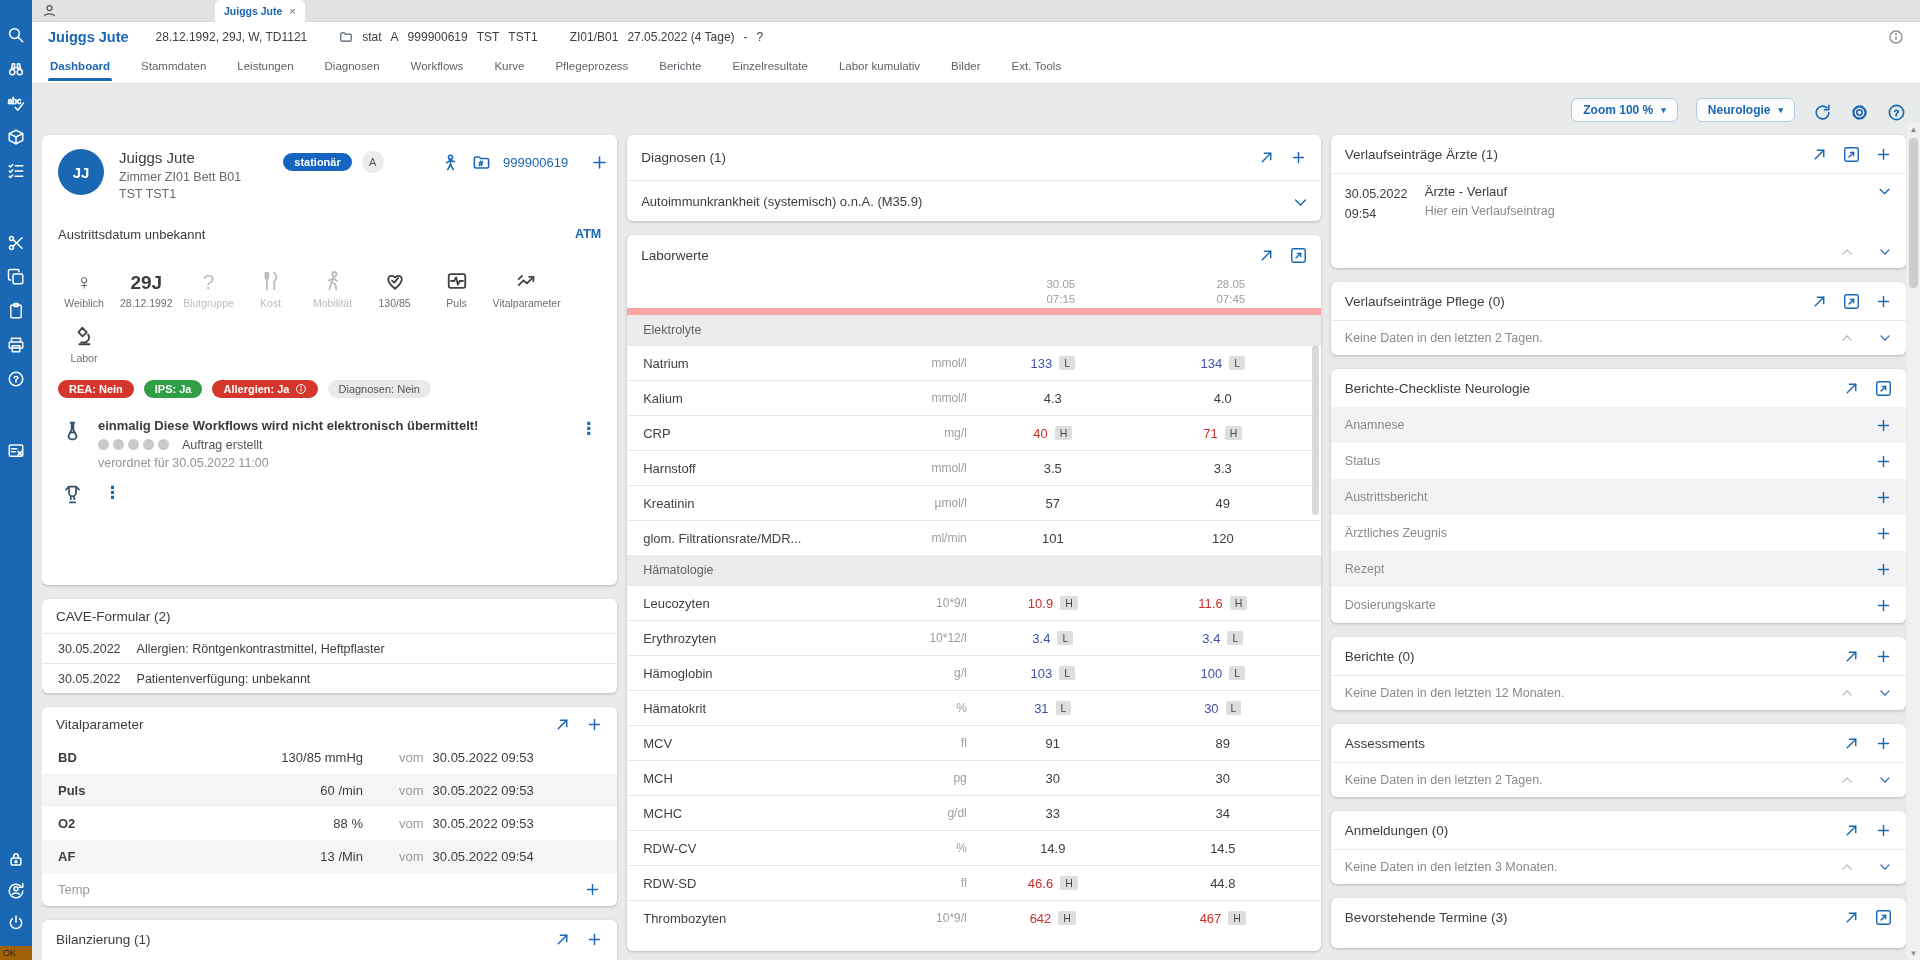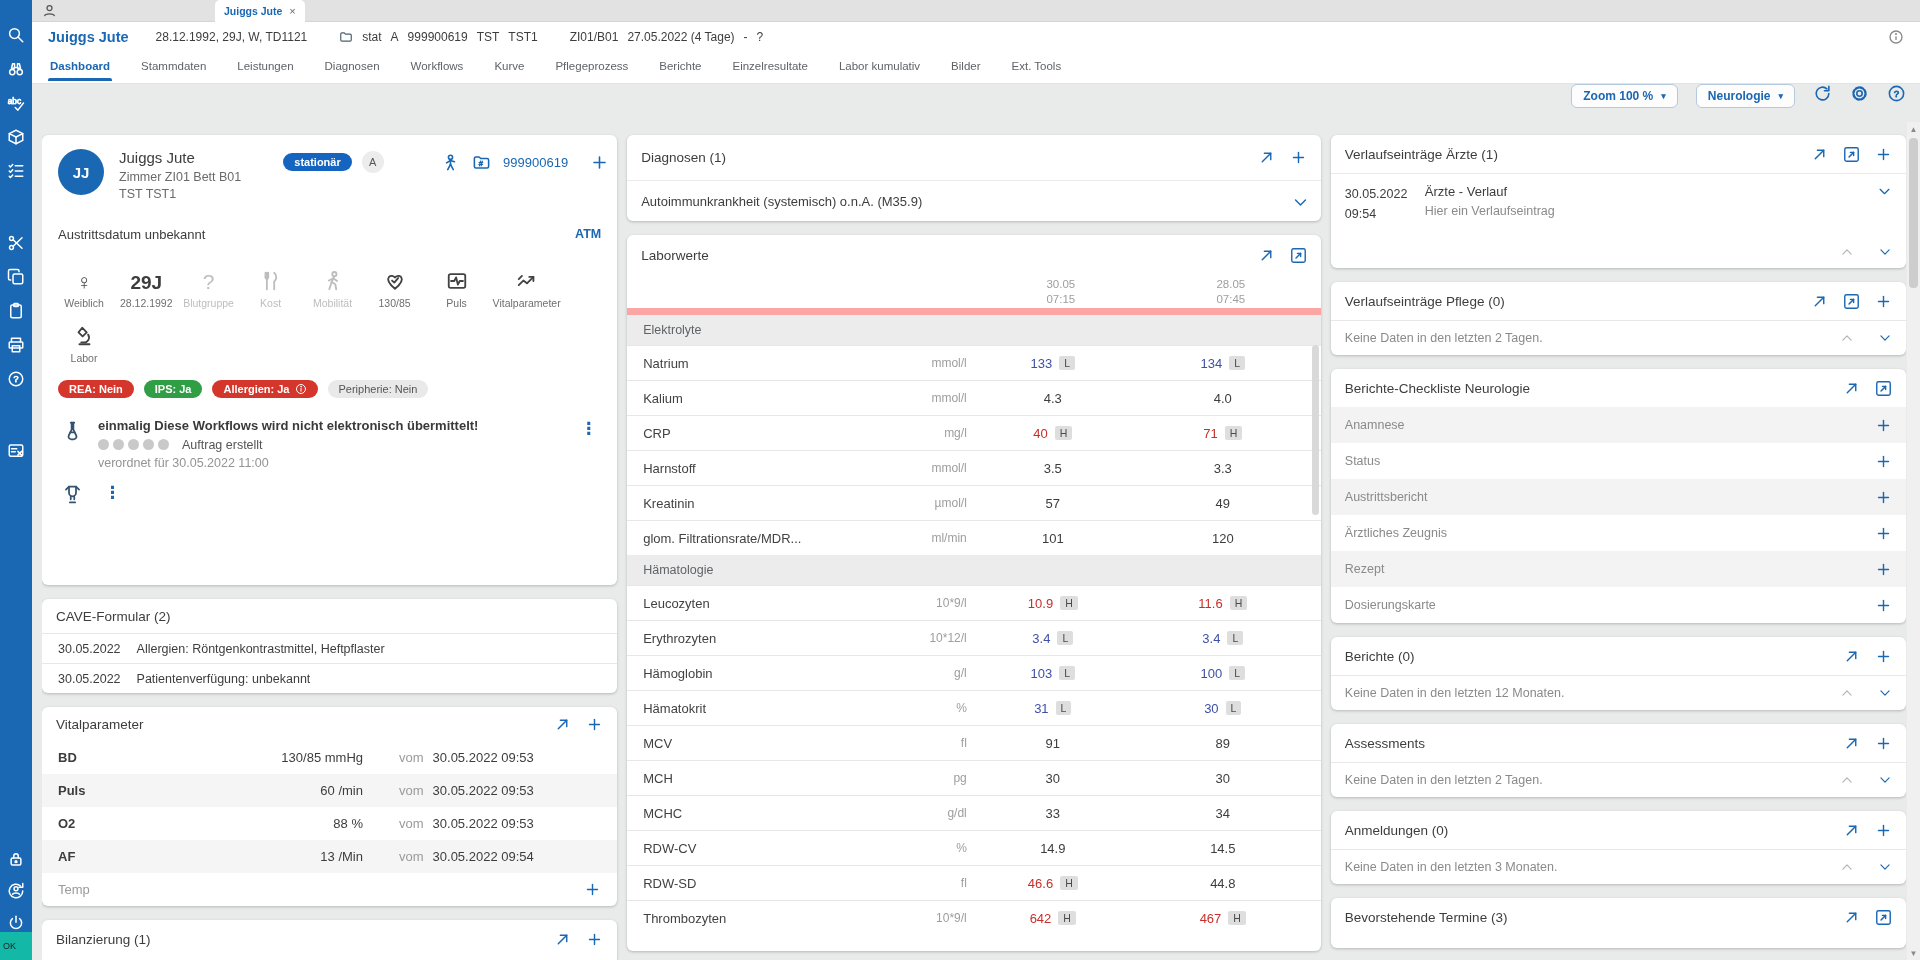--- a/index.html
+++ b/index.html
@@ -8,21 +8,21 @@
   svg { display:block; }
 
   
   .sidebar { position:absolute; left:0; top:0; width:32px; height:946px; background:#1a67b3; z-index:30;
              display:flex; flex-direction:column; align-items:center; padding-top:26px; }
   .sb-group { display:flex; flex-direction:column; align-items:center; gap:16px; }
   .sb-ic { width:18px; height:18px; color:#fff; cursor:pointer; }
   .sb-ic svg { width:18px; height:18px; }
   .sb-spacer { height:22px; }
   .sb-bottom { margin-top:auto; margin-bottom:14px; display:flex; flex-direction:column; gap:14px; align-items:center; }
-  .okbox { position:absolute; left:0; bottom:0; width:32px; height:28px; background:#14b8a6; color:#222;
+  .okbox { position:absolute; left:0; bottom:0; width:32px; height:14px; background:#a16207; color:#222;
            font-size:9px; display:flex; align-items:center; padding-left:3px; z-index:31; }
 
   
   .tabstrip { position:absolute; left:32px; right:0; top:0; height:22px; background:#e2e2e2; border-bottom:1px solid #d5d5d5; z-index:10; }
   .userico { position:absolute; left:10px; top:3px; color:#555; }
   .toptab { position:absolute; left:183px; top:0; height:22px; min-width:80px; background:#fff; border-radius:5px 5px 0 0;
             display:flex; align-items:center; gap:7px; padding:0 9px; color:#1a67b3; font-size:10.5px; font-weight:bold; cursor:pointer; }
   .toptab .x { font-weight:normal; color:#5f6a75; font-size:11px; cursor:pointer; }
 
   
@@ -35,21 +35,21 @@
   .ph-info { margin-left:auto; color:#8a8a8a; cursor:pointer; }
 
   
   .navtabs { position:absolute; left:32px; right:0; top:52px; height:32px; background:#fff; display:flex; align-items:flex-start;
              padding-left:16px; gap:27px; border-bottom:1px solid #e3e3e3; }
   .ntab { font-size:11.5px; color:#5f6368; cursor:pointer; padding:8px 2px 9px; position:relative; white-space:nowrap; }
   .ntab.active { color:#1a67b3; font-weight:bold; }
   .ntab.active::after { content:""; position:absolute; left:0; right:0; bottom:0; height:3px; background:#1a67b3; border-radius:2px 2px 0 0; }
 
   
-  .toolbar { position:absolute; left:32px; right:14px; top:84px; height:38px; display:flex; align-items:flex-start; justify-content:flex-end; gap:18px; }
+  .toolbar { position:absolute; left:32px; right:14px; top:84px; height:38px; display:flex; align-items:flex-end; justify-content:flex-end; gap:18px; }
   .tb-btn { display:flex; align-items:center; gap:8px; border:1px solid #b5c9de; background:#fdfdfd; border-radius:6px;
             color:#1a67b3; font-weight:bold; font-size:12px; padding:4px 11px; cursor:pointer; }
   .tb-btn .caret { font-size:9px; }
   .tb-ic { color:#1a67b3; cursor:pointer; }
   .tb-ic svg { width:19px; height:19px; }
 
   
   .main { position:absolute; left:42px; top:122px; right:14px; bottom:0; display:flex; gap:10px; overflow:hidden; }
   .col { display:flex; flex-direction:column; gap:14px; padding-top:13px; }
   .col1 { width:612px; } .col2 { width:738px; } .col3 { width:612px; }
@@ -509,21 +509,21 @@
             <span>Allergien: Ja</span>
             <span>
               <svg viewBox="0 0 24 24" fill="none" stroke="currentColor" stroke-width="2" stroke-linecap="round" stroke-linejoin="round">
                 <circle cx="12" cy="12" r="9"></circle>
                 <line x1="12" y1="11" x2="12" y2="16.5"></line>
                 <circle cx="12" cy="7.5" r="0.6" fill="currentColor"></circle>
               </svg>
             </span>
           </span>
           <span class="apill gray">
-            <span>Peripherie: Nein</span>
+            <span>Diagnosen: Nein</span>
           </span>
         </div>
       <div class="orders" id="orders">
   <div class="order">
     <span class="o-ic">
               <svg viewBox="0 0 24 24" fill="none" stroke="currentColor" stroke-width="2" stroke-linecap="round" stroke-linejoin="round">
                 <path d="M10 3h4"></path>
                 <path d="M11 3v8l-3.4 7a3 3 0 0 0 2.7 4h3.4a3 3 0 0 0 2.7-4L13 11V3"></path>
                 <path d="M9.5 14h5"></path>
               </svg>

